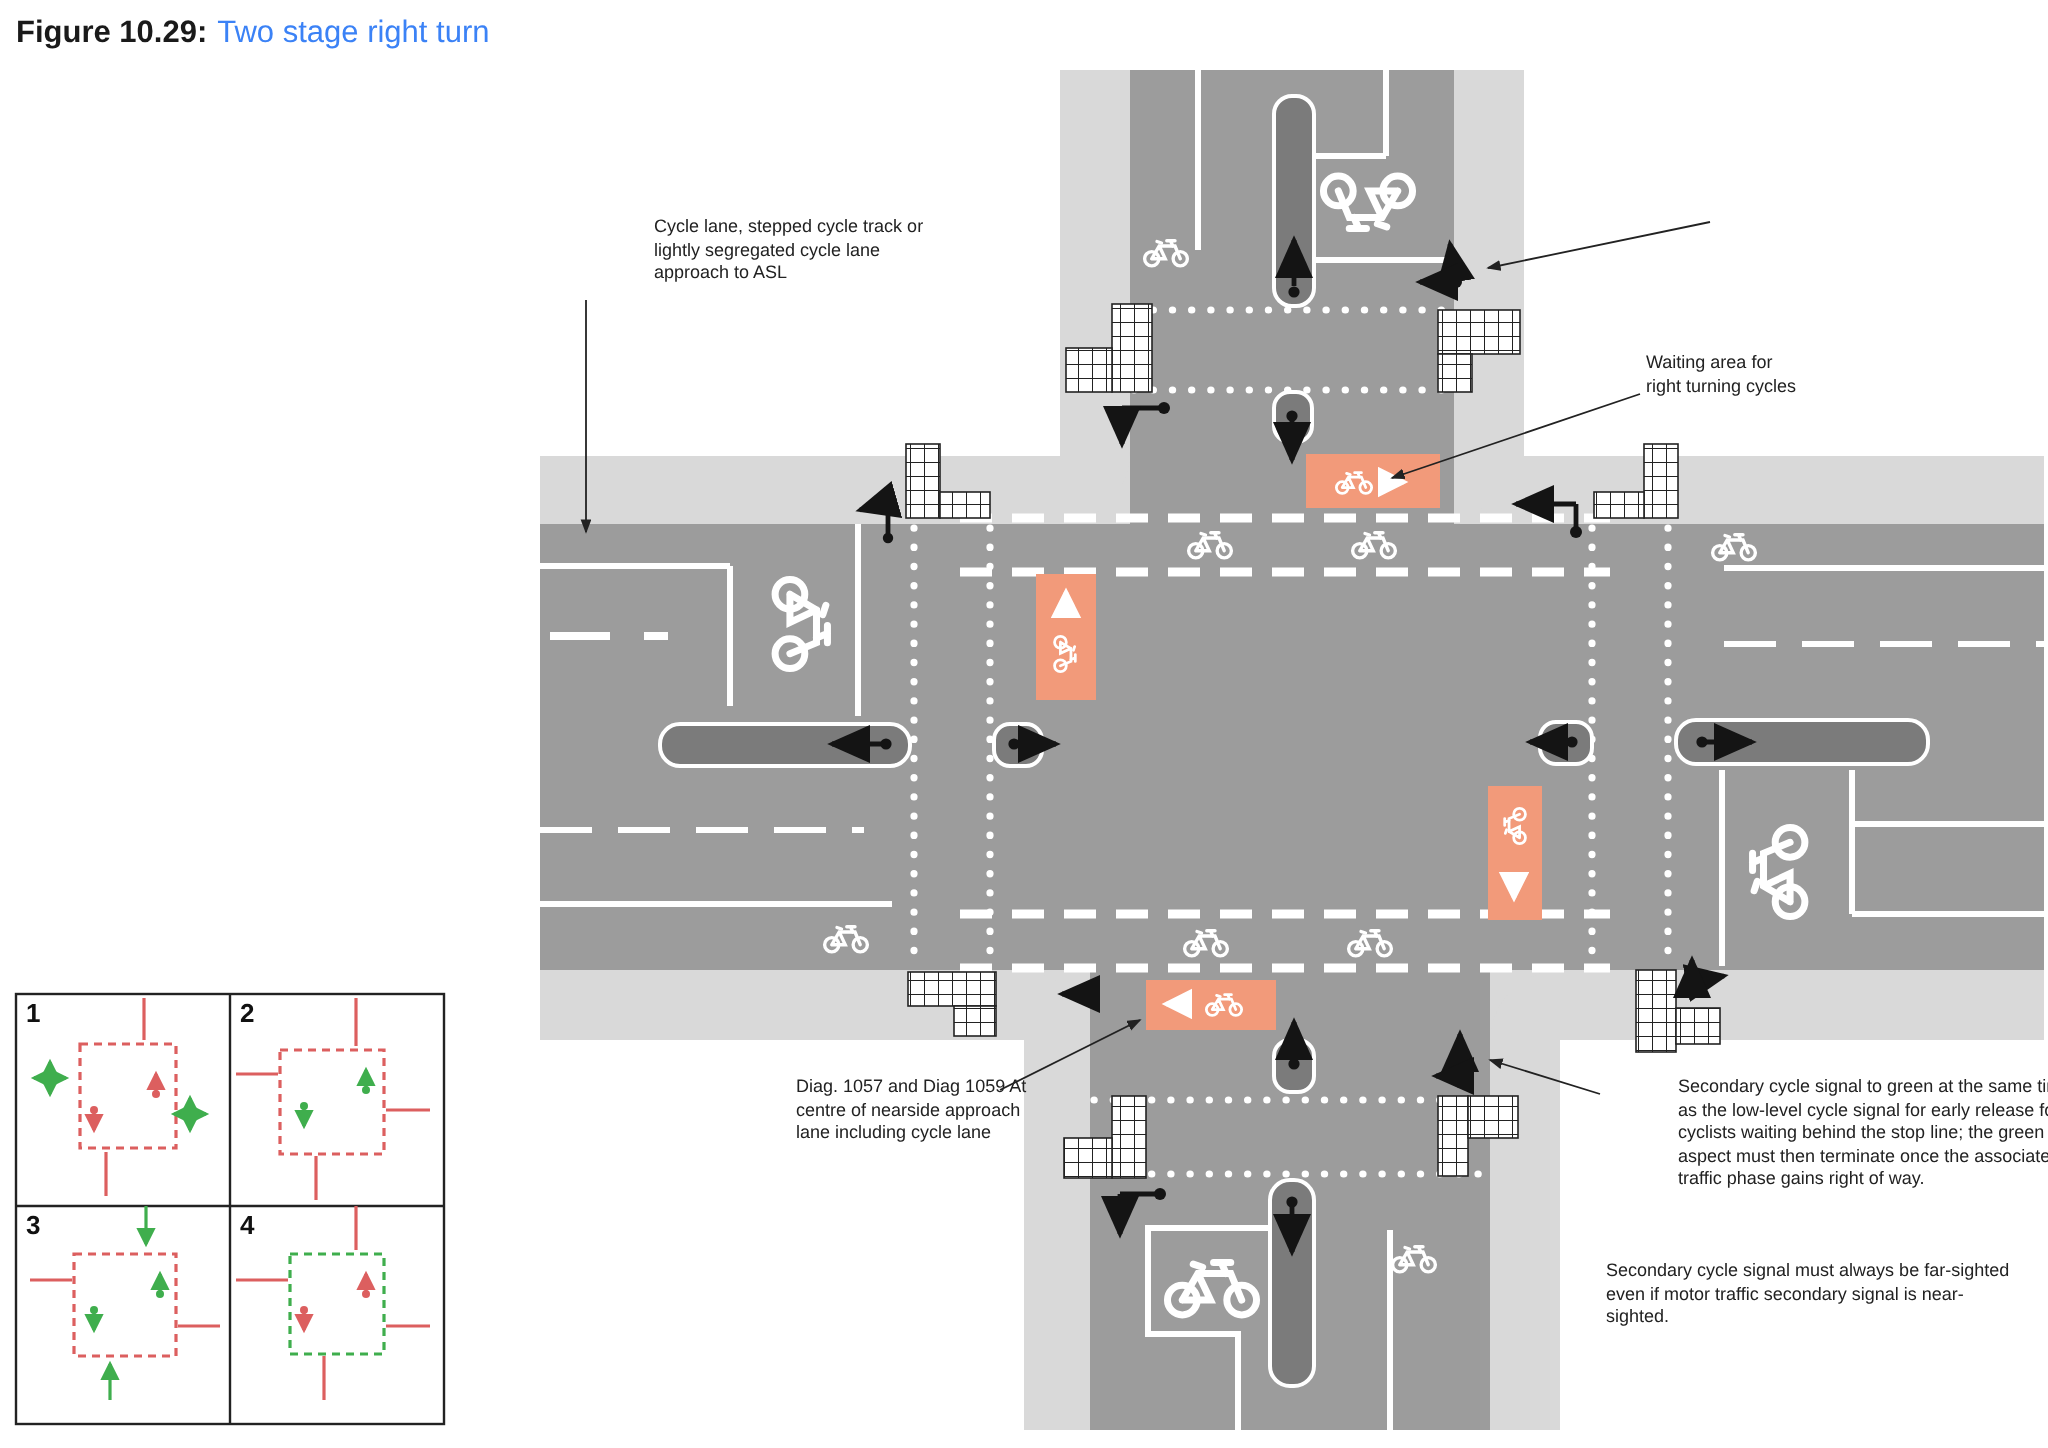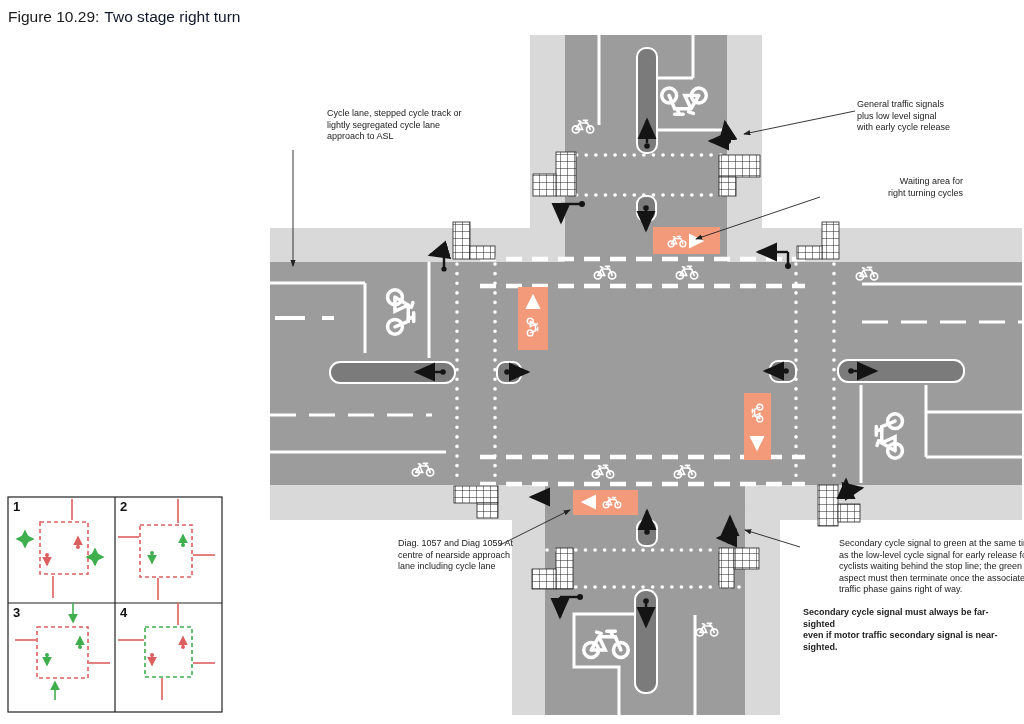--- a/index.html
+++ b/index.html
@@ -1,20 +1,20 @@
 <!DOCTYPE html>
 <html style="--road: #9c9c9c; --footway: #d9d9d9; --island: #7b7b7b; --waiting: #f29a7a; --marking: #ffffff; --signal: #141414; --stage-red: #dc5f5f; --stage-green: #3fae4d;"><head>
 <meta charset="utf-8">
 <style>
   html,body{margin:0;padding:0;background:#fff;}
   #canvas{position:relative;width:1024px;height:724px;background:#fff;overflow:hidden;
           font-family:"Liberation Sans", sans-serif;}
   #figtitle{position:absolute;left:8px;top:8px;font-size:15.5px;color:#1a1a1a;}
-  #figtitle .b{font-weight:normal;}
-  #figtitle .t{margin-left:5px;color:#0f172a;}
+  #figtitle .b{font-weight:bold;}
+  #figtitle .t{margin-left:5px;color:#3b82f6;}
   .annot{position:absolute;font-size:9px;line-height:11.5px;color:#222;white-space:pre-line;}
   .stageno{position:absolute;font-size:13px;font-weight:bold;color:#111;}
   svg{position:absolute;left:0;top:0;}
   .fw{fill:var(--footway);}
   .road{fill:var(--road);}
   .isl{fill:var(--island);stroke:#fff;stroke-width:2;}
   .dashbig{stroke:#fff;stroke-width:4.5;stroke-dasharray:16 10;fill:none;}
   .stud{stroke:#fff;stroke-width:3.6;stroke-dasharray:0.1 9.5;stroke-linecap:round;fill:none;}
   .lane{stroke:#fff;stroke-width:3;fill:none;}
   .lane4{stroke:#fff;stroke-width:4;fill:none;}
@@ -339,34 +339,31 @@
             <line class="st-r" x1="152" y1="656" x2="152" y2="665" marker-end="url(#ahr)"></line>
             <circle class="f-r" cx="152" cy="655" r="2"></circle>
           </g>
       </g>
     </g>
   </svg>
 
   <div class="annot" style="left:287px;top:108px;width:185px;margin-left:40px;">Cycle lane, stepped cycle track or
 lightly segregated cycle lane
 approach to ASL</div>
-  <div class="annot" style="left:857px;top:99px;width:160px;">General traffic signals
-plus low level signal
-with early cycle release</div>
-  <div class="annot" style="left:823px;top:176px;width:140px;text-align:right;">Waiting area for
+  <div class="annot" style="left:823px;top:176px;width:140px;">Waiting area for
 right turning cycles</div>
   <div class="annot" style="left:398px;top:538px;width:160px;">Diag. 1057 and Diag 1059 At
 centre of nearside approach
 lane including cycle lane</div>
   <div class="annot" style="left:803px;top:538px;width:210px;margin-left:36px;">Secondary cycle signal to green at the same time
 as the low-level cycle signal for early release for
 cyclists waiting behind the stop line; the green cycle
 aspect must then terminate once the associated
 traffic phase gains right of way.</div>
-  <div class="annot" style="left:803px;top:607px;width:210px;font-weight:bold;">Secondary cycle signal must always be far-sighted
+  <div class="annot" style="left:803px;top:630px;width:210px;">Secondary cycle signal must always be far-sighted
 even if motor traffic secondary signal is near-sighted.</div>
 
   <div class="stageno" style="left:13px;top:499px;">1</div>
   <div class="stageno" style="left:120px;top:499px;">2</div>
   <div class="stageno" style="left:13px;top:605px;">3</div>
   <div class="stageno" style="left:120px;top:605px;">4</div>
 
 </div>
 
 </body></html>

